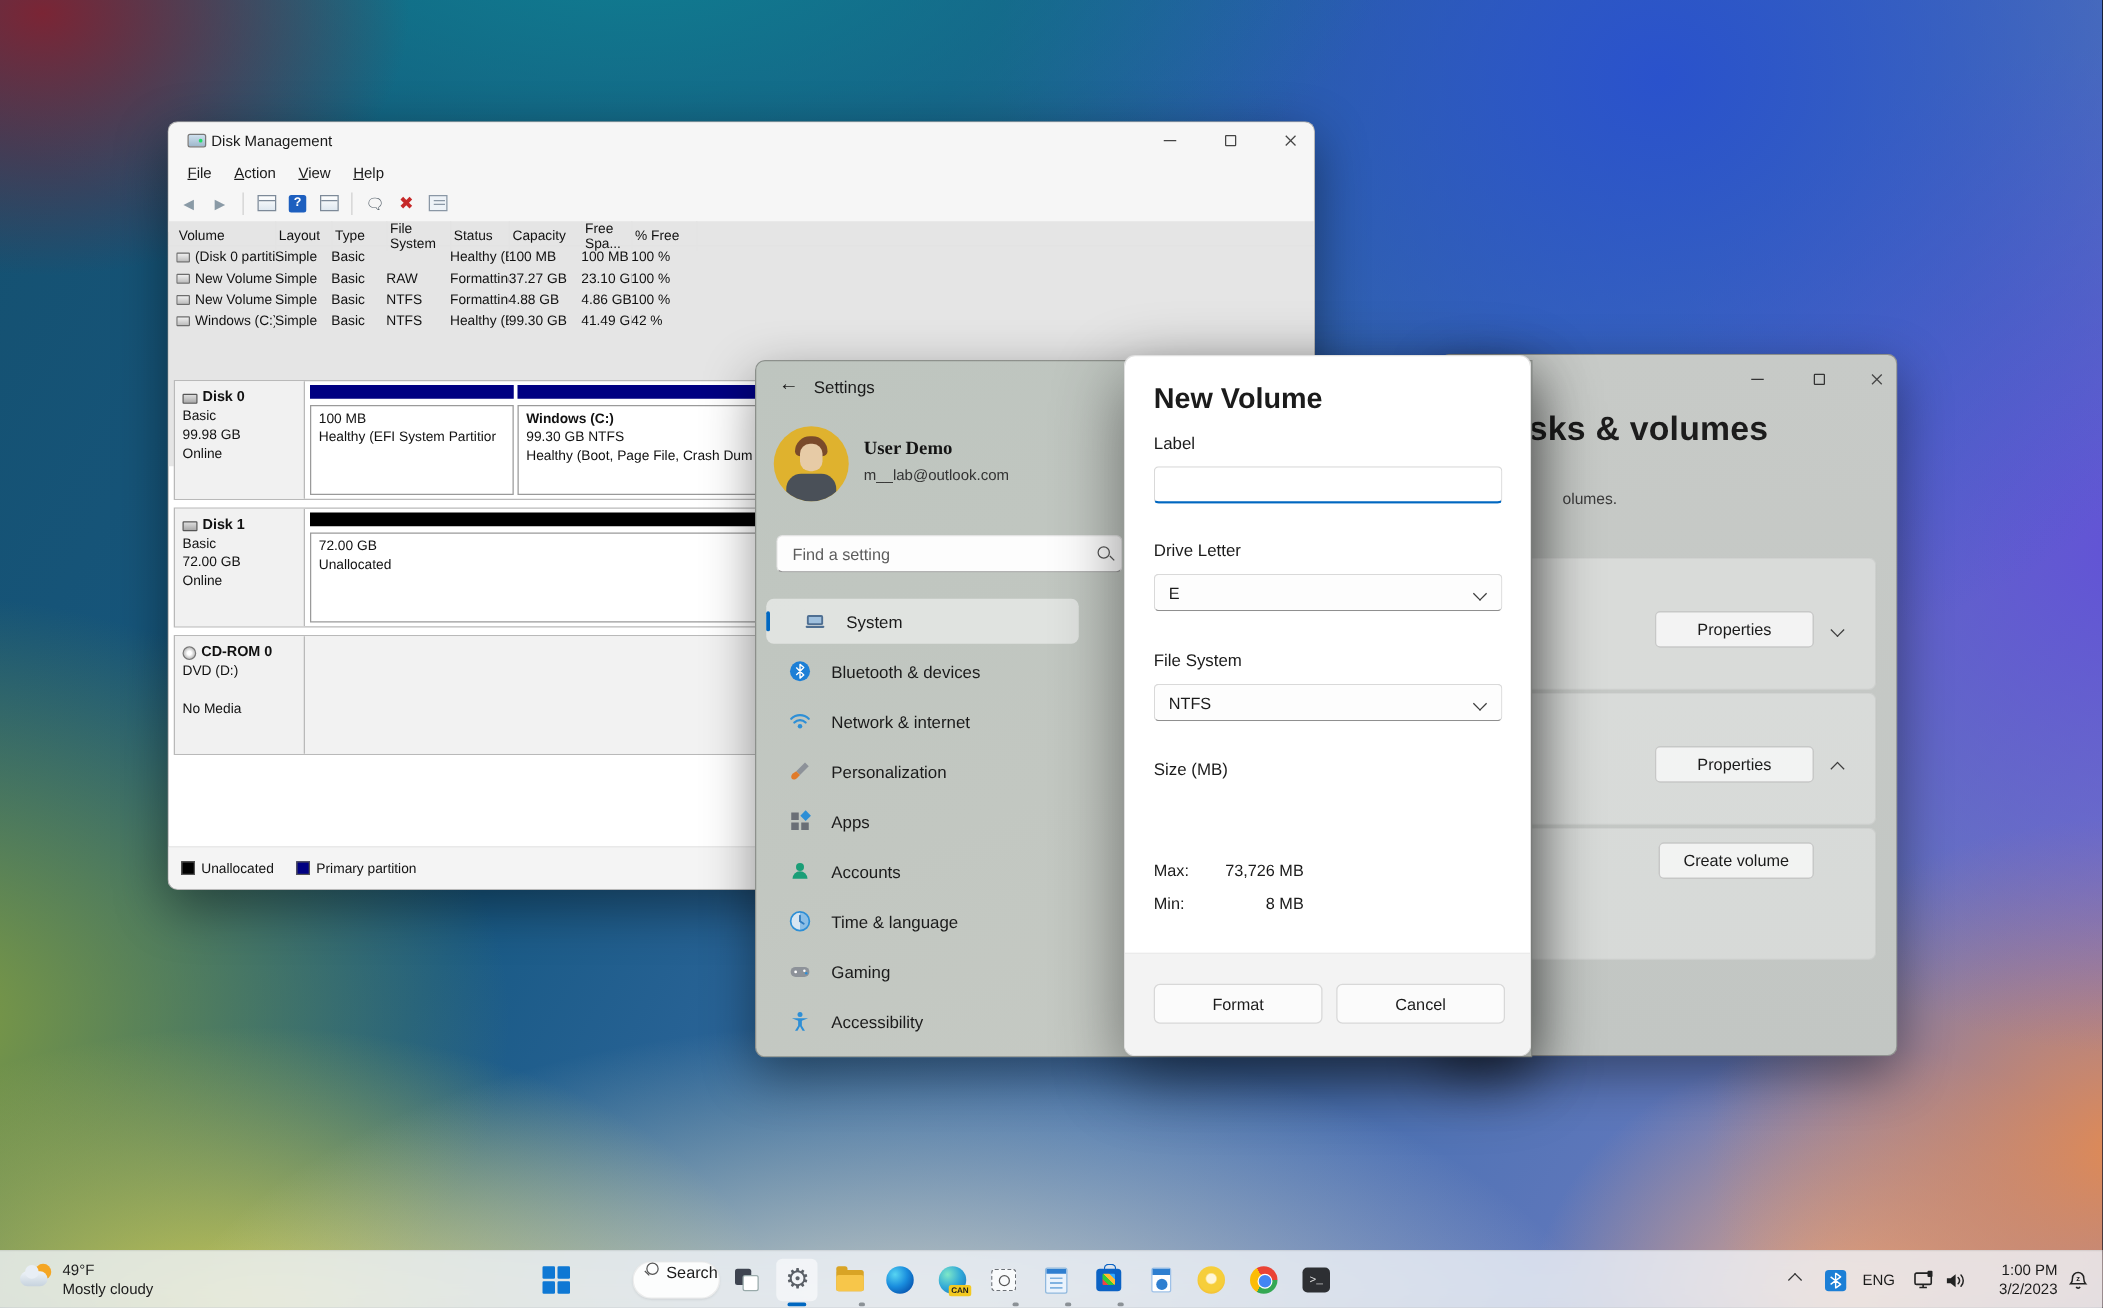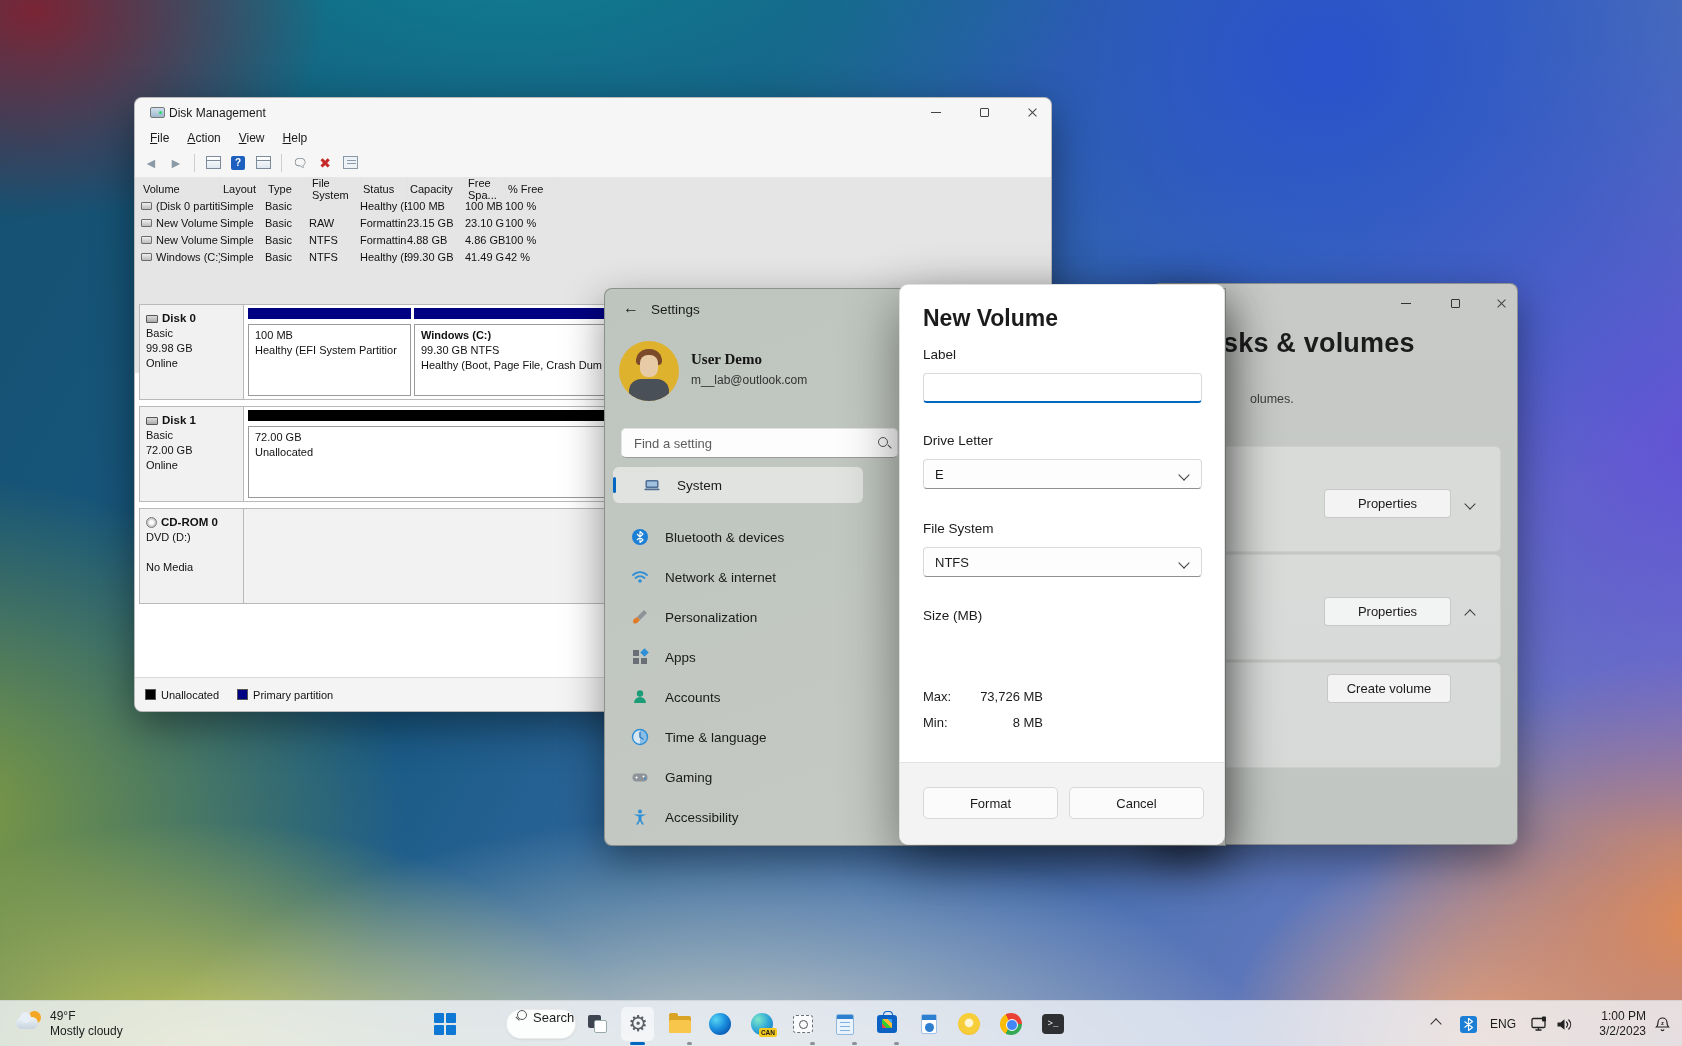--- a/index.html
+++ b/index.html
@@ -249,21 +249,21 @@
       </div>
       <div class="dm-row">
         <span class="volcell">
             <i class="vol-ico"></i>
             <span>New Volume (H:)</span>
           </span>
         <span>Simple</span>
           <span>Basic</span>
         <span>RAW</span>
           <span>Formatting</span>
-        <span>23.15 GB</span>
+        <span>37.27 GB</span>
           <span>23.10 GB</span>
         <span>100 %</span>
           <span></span>
       </div>
       <div class="dm-row">
         <span class="volcell">
             <i class="vol-ico"></i>
             <span>New Volume (H:)</span>
           </span>
         <span>Simple</span>
@@ -394,21 +394,21 @@
       <div class="av-face"></div>
       <div class="av-body"></div>
     </div>
     <div class="st-user">User Demo</div>
     <div class="st-mail">m__lab@outlook.com</div>
     <div class="st-search">
       <input placeholder="Find a setting" style="">
       <span class="mag"></span>
     </div>
 
-    <div class="nav-item sel" style="top:178px;padding-left:30px;">
+    <div class="nav-item sel" style="top:190px;padding-left:30px;">
       <span class="nav-pill"></span>
       <span class="nico">
           <svg width="18" height="18" viewBox="0 0 18 18">
             <rect x="2.5" y="4" width="13" height="8" rx="1.5" fill="#4f6f92"></rect>
             <rect x="4" y="5.5" width="10" height="5" rx="0.5" fill="#9fc0de"></rect>
             <rect x="1.5" y="12.5" width="15" height="1.8" rx="0.9" fill="#4f6f92"></rect>
           </svg>
         </span>
       <span>System</span>
     </div>

